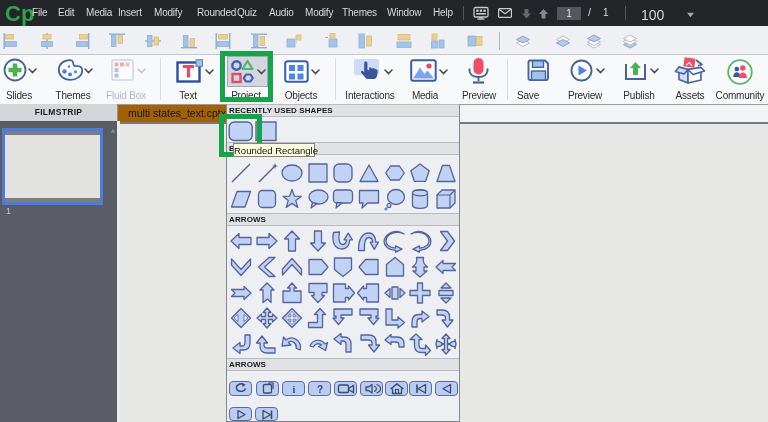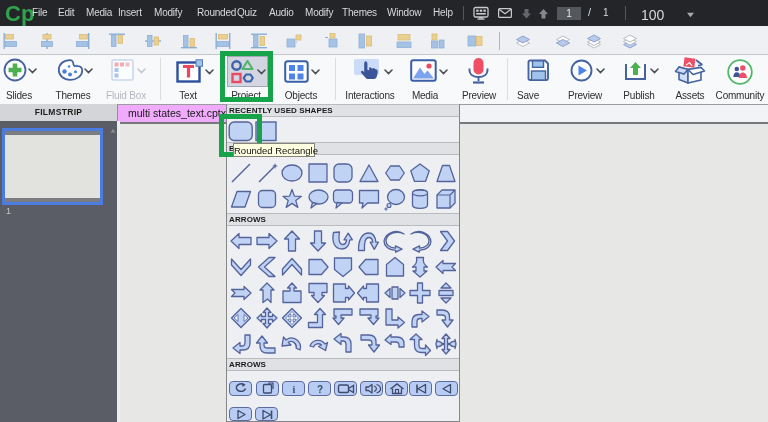--- a/index.html
+++ b/index.html
@@ -5,21 +5,21 @@
 html,body{width:768px;height:422px;overflow:hidden;font-family:"Liberation Sans",sans-serif;background:#e7e7e5}
 .abs{position:absolute}
 #topbar{position:absolute;left:0;top:0;width:768px;height:26px;background:#242529}
 .menu{position:absolute;top:0;height:26px;line-height:26px;font-size:10px;color:#d8d9dc;letter-spacing:-0.2px}
 #tb2{position:absolute;left:0;top:26px;width:768px;height:29px;background:#eff0f4;border-bottom:1px solid #c6c7ca}
 #tb3{position:absolute;left:0;top:55px;width:768px;height:49px;background:#f8f9fb}
 .sep3{position:absolute;top:58px;width:1px;height:42px;background:#dcddDF}
 .lbl{position:absolute;top:89.5px;font-size:10px;color:#2e2e30;text-align:center;white-space:nowrap;letter-spacing:-0.2px}
 #strip{position:absolute;left:0;top:104px;width:768px;height:18px;background:#f2f3f6;border-top:1px solid #9b9c9e}
 #fsheader{position:absolute;left:0;top:104px;width:118px;height:17px;background:#d4d5d8;border-right:1px solid #909194;font-size:8.5px;font-weight:bold;color:#1b1b1b;text-align:center;line-height:16px;letter-spacing:.3px}
-#tab{position:absolute;left:118px;top:105px;width:108px;height:17px;background:#f0abfc;font-size:10.5px;color:#161616;line-height:16px;padding-left:10px;white-space:nowrap;overflow:hidden}
+#tab{position:absolute;left:118px;top:105px;width:108px;height:17px;background:#a16207;font-size:10.5px;color:#161616;line-height:16px;padding-left:10px;white-space:nowrap;overflow:hidden}
 #filmstrip{position:absolute;left:0;top:121px;width:117px;height:301px;background:#5a5d66}
 #fsgap{position:absolute;left:117px;top:121px;width:3px;height:301px;background:#eceded}
 #thumb{position:absolute;left:2px;top:128px;width:101px;height:77px;background:#e2e2df;border:3px solid #4b7de0}
 .thstrip{position:absolute;left:0;width:95px;height:4px;background:#7b7d80}
 #panel{position:absolute;left:226px;top:104px;width:234px;height:318px;background:#edeff3;border:1px solid #85868a;border-top:1px solid #96979a}
 .phead{position:absolute;left:0;width:232px;height:13px;background:#dfe1e5;border-top:1px solid #babbbe;border-bottom:1px solid #babbbe;font-size:8px;font-weight:600;color:#1a1a1a;line-height:11px;padding-left:2px;letter-spacing:.1px}
 .gr{position:absolute;border:5px solid #17a34a;z-index:60;background:transparent}
 #tooltip{position:absolute;left:233px;top:143px;width:82px;height:14px;background:#ffffe1;border:1px solid #84847a;z-index:70;font-size:9.5px;color:#111;line-height:13px;text-align:center;white-space:nowrap}
 .cell{position:absolute}
 </style></head><body>

